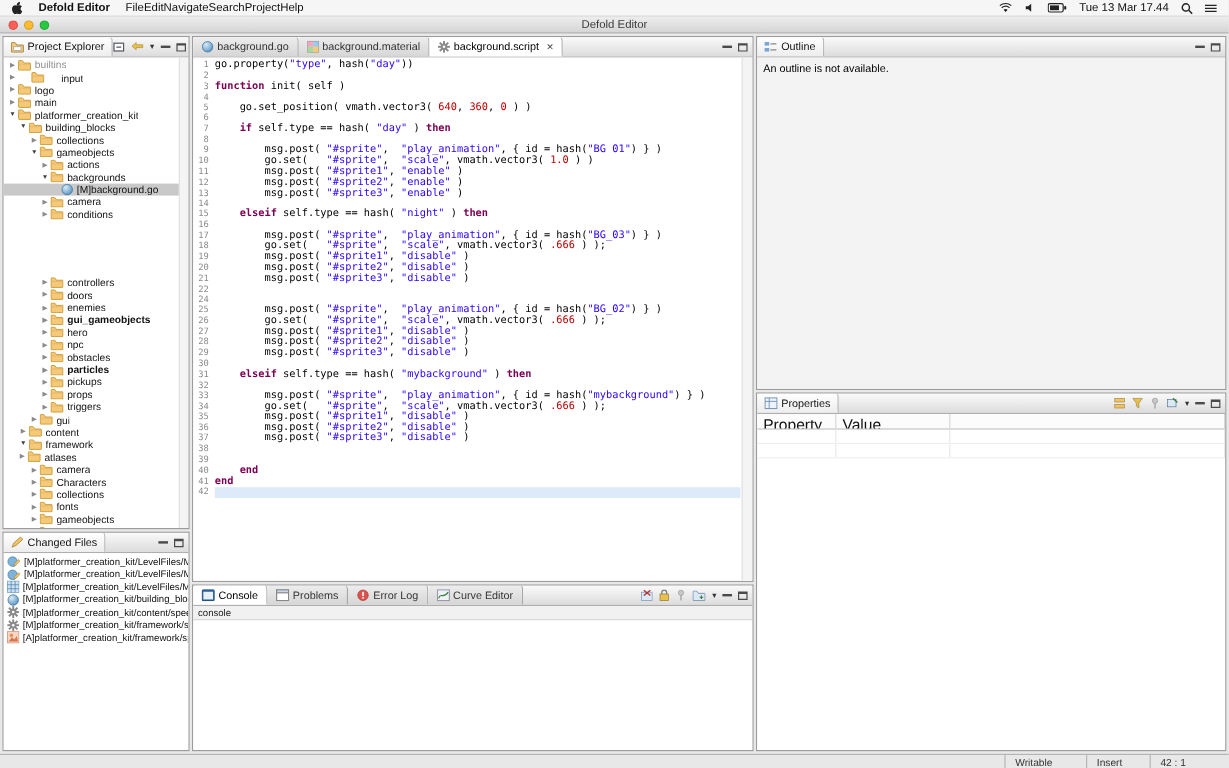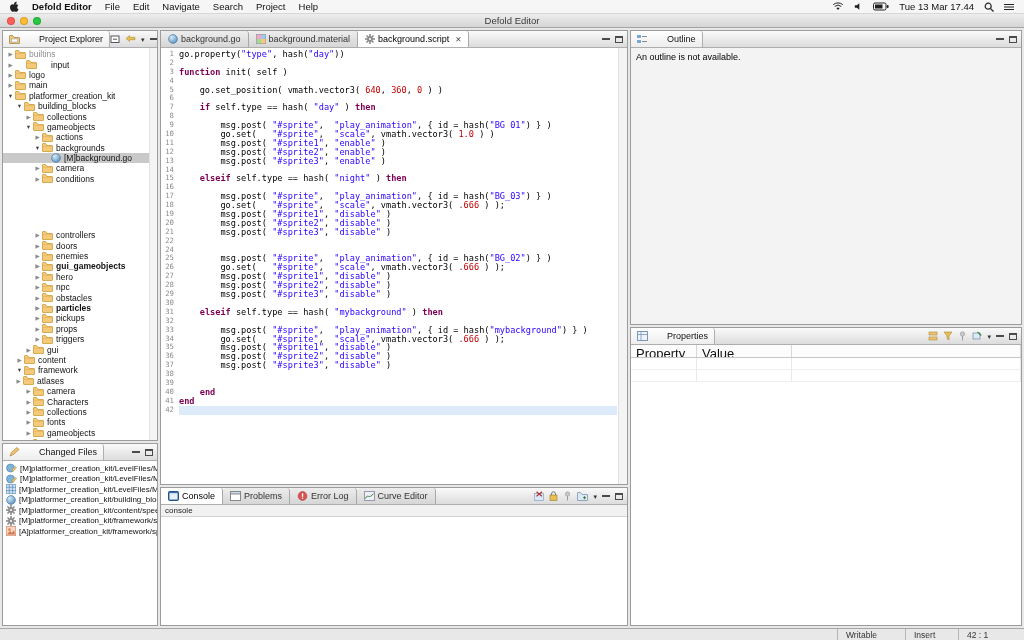--- a/index.html
+++ b/index.html
@@ -16,21 +16,21 @@
 
   
   .titlebar{height:14px;background:linear-gradient(#ededed,#d5d5d5);border-bottom:1px solid #a4a4a4;position:relative;display:flex;align-items:center;justify-content:center;font-size:9.5px;color:#3a3a3a}
   .lights{position:absolute;left:7px;display:flex;gap:5px}
   .light{width:8px;height:8px;border-radius:50%;border:0.5px solid rgba(0,0,0,.15)}
 
   
   .workbench{position:relative;height:600px;background:#e8e8e8}
   .panel{position:absolute;border:1px solid #9c9c9c;background:#fff;display:flex;flex-direction:column;overflow:hidden}
   .phead{height:17px;min-height:17px;background:linear-gradient(#fafafa,#dcdcdc);border-bottom:1px solid #aeaeae;display:flex;align-items:flex-end}
-  .vtab{display:flex;align-items:center;gap:19px;height:16px;padding:0 6px;background:linear-gradient(#ffffff,#ededed);border-right:1px solid #aeaeae;border-radius:3px 3px 0 0;font-size:9px;white-space:nowrap}
+  .vtab{display:flex;align-items:center;gap:3px;height:16px;padding:0 6px;background:linear-gradient(#ffffff,#ededed);border-right:1px solid #aeaeae;border-radius:3px 3px 0 0;font-size:9px;white-space:nowrap}
   .ptools{margin-left:auto;display:flex;align-items:center;gap:5px;padding-right:4px;height:100%}
   .wmin{width:8px;height:7px;position:relative}
   .wmin::after{content:"";position:absolute;left:0;top:2px;width:8px;height:2px;background:#4a4a4a}
   .wmax{width:8px;height:7px;border:1px solid #4a4a4a;border-top-width:2px}
   .chev{font-size:7px;color:#333;line-height:1}
 
   
   .tree{flex:1;background:#fff;font-size:8.5px;overflow:hidden;padding-top:1px;position:relative}
   .trow{display:flex;align-items:center;height:10.4px;white-space:nowrap}
   .trow.sel{background:#c9c9c9}
@@ -83,21 +83,21 @@
 <body>
 
 <div class="menubar">
   <span class="icn">
       <svg width="9" height="11" viewBox="0 0 10 12">
         <path d="M7.2 .4C6.4 .5 5.5 1 5 1.8 4.6 2.4 4.2 3.4 4.5 4.2 5.4 4.3 6.3 3.8 6.8 3.1 7.3 2.4 7.5 1.3 7.2 .4Z" fill="#222"></path>
         <path d="M8.5 11C9 10.2 9.2 9.8 9.5 9.1 7.7 8.4 7.4 5.8 9.2 4.8 8.6 4 7.7 3.6 6.9 3.6 6 3.6 5.6 4 5 4 4.3 4 3.8 3.6 3 3.6 1.5 3.6 0 4.9 0 7.2 0 9.4 1.6 11.9 2.7 11.9 3.3 11.9 3.6 11.5 4.6 11.5 5.5 11.5 5.8 11.9 6.5 11.9 7.3 11.9 8 11.7 8.5 11Z" fill="#222"></path>
       </svg>
     </span>
   <span class="appname">Defold Editor</span>
-  <span id="menu-items" style="display:flex;gap:13px">
+  <span id="menu-items" style="display:flex;">
       <span class="mitem">File</span>
       <span class="mitem">Edit</span>
       <span class="mitem">Navigate</span>
       <span class="mitem">Search</span>
       <span class="mitem">Project</span>
       <span class="mitem">Help</span>
     </span>
   <span class="mright">
     <span class="icn">
         <svg width="12" height="9" viewBox="0 0 13 10">

